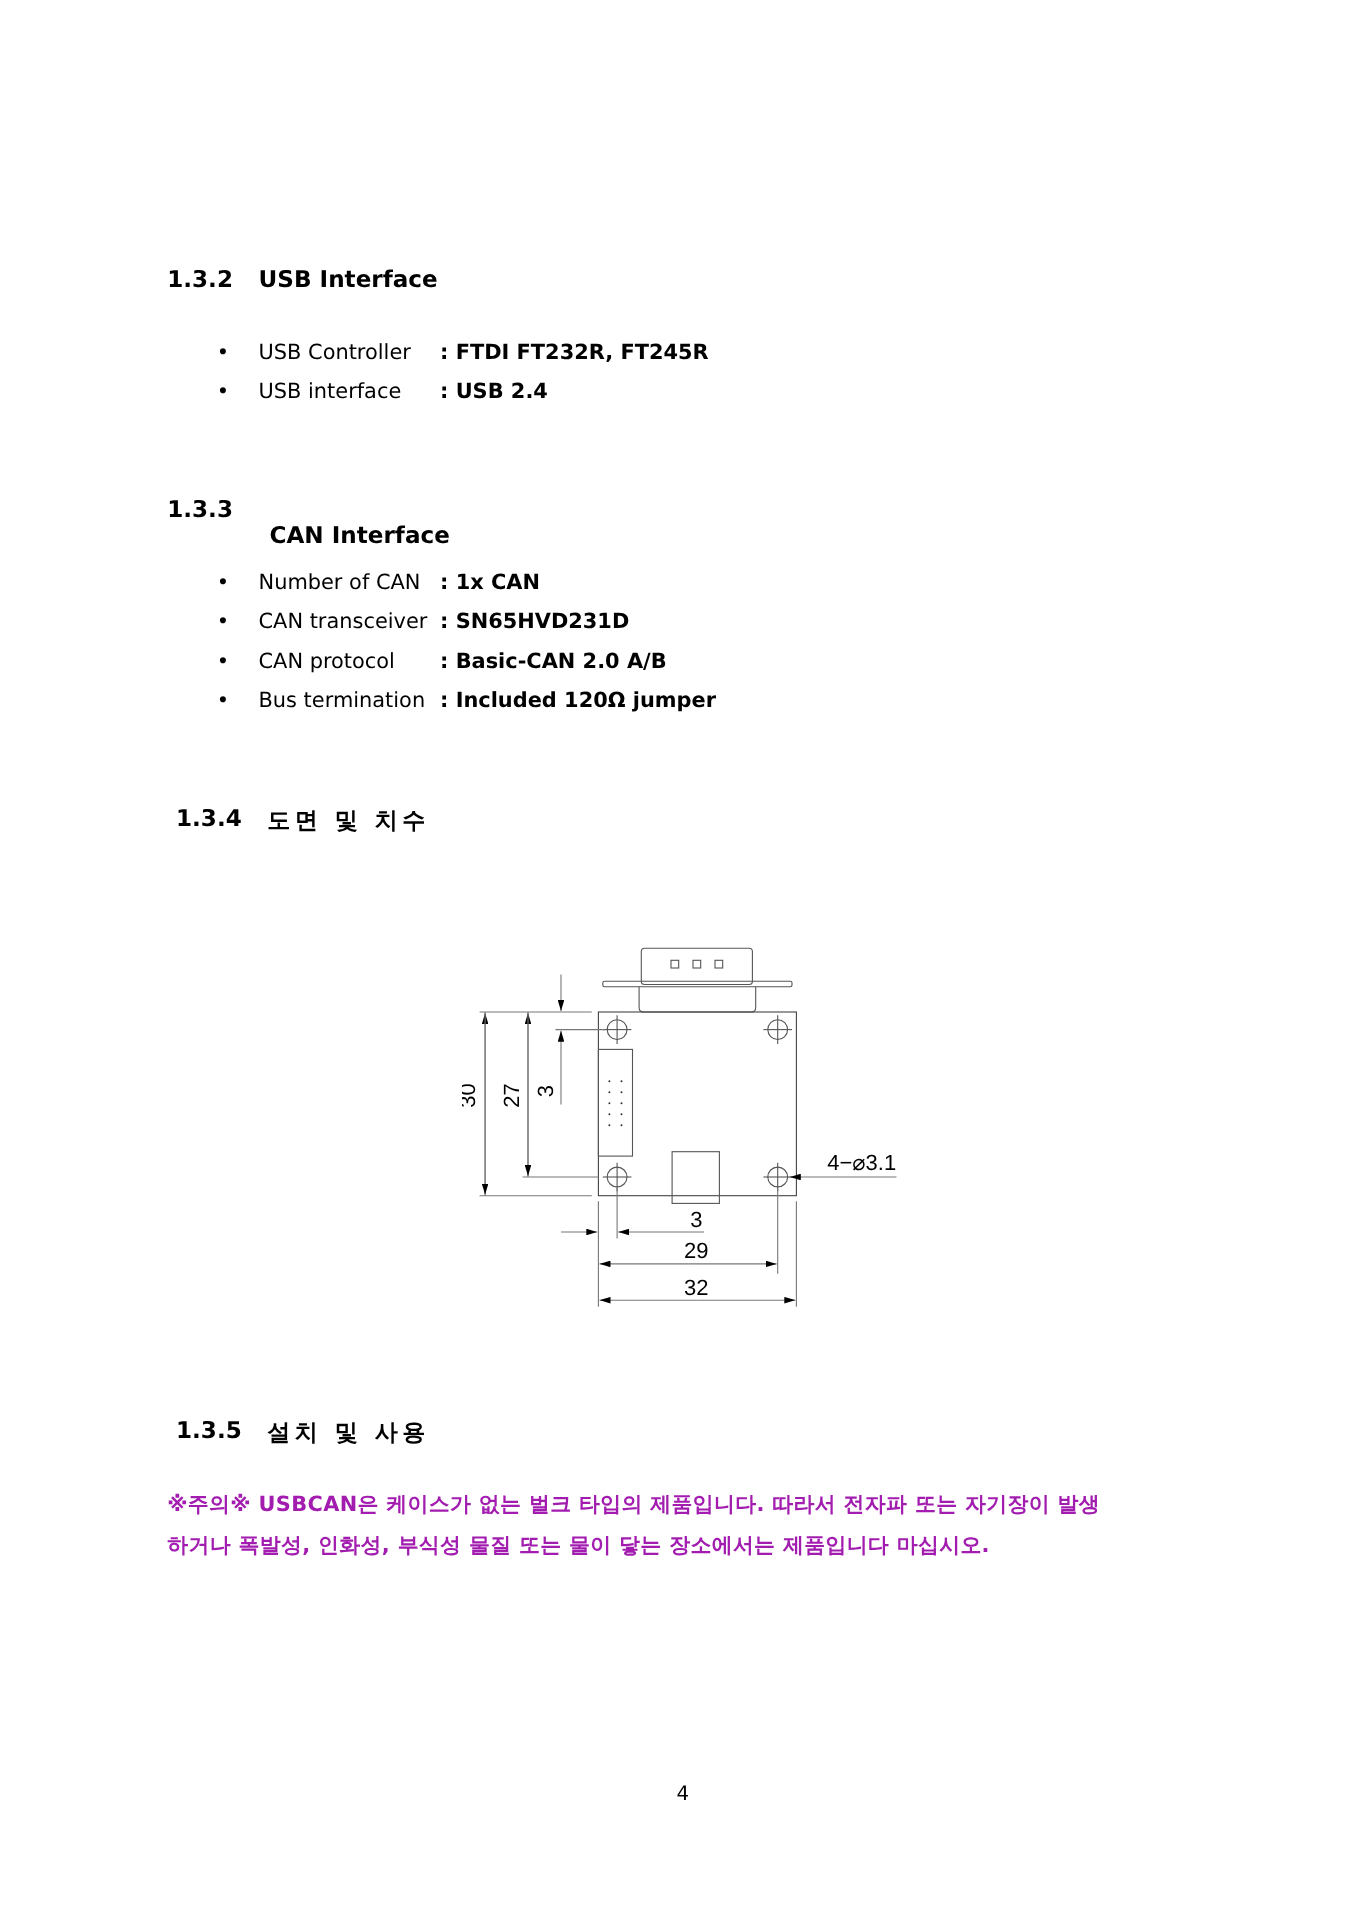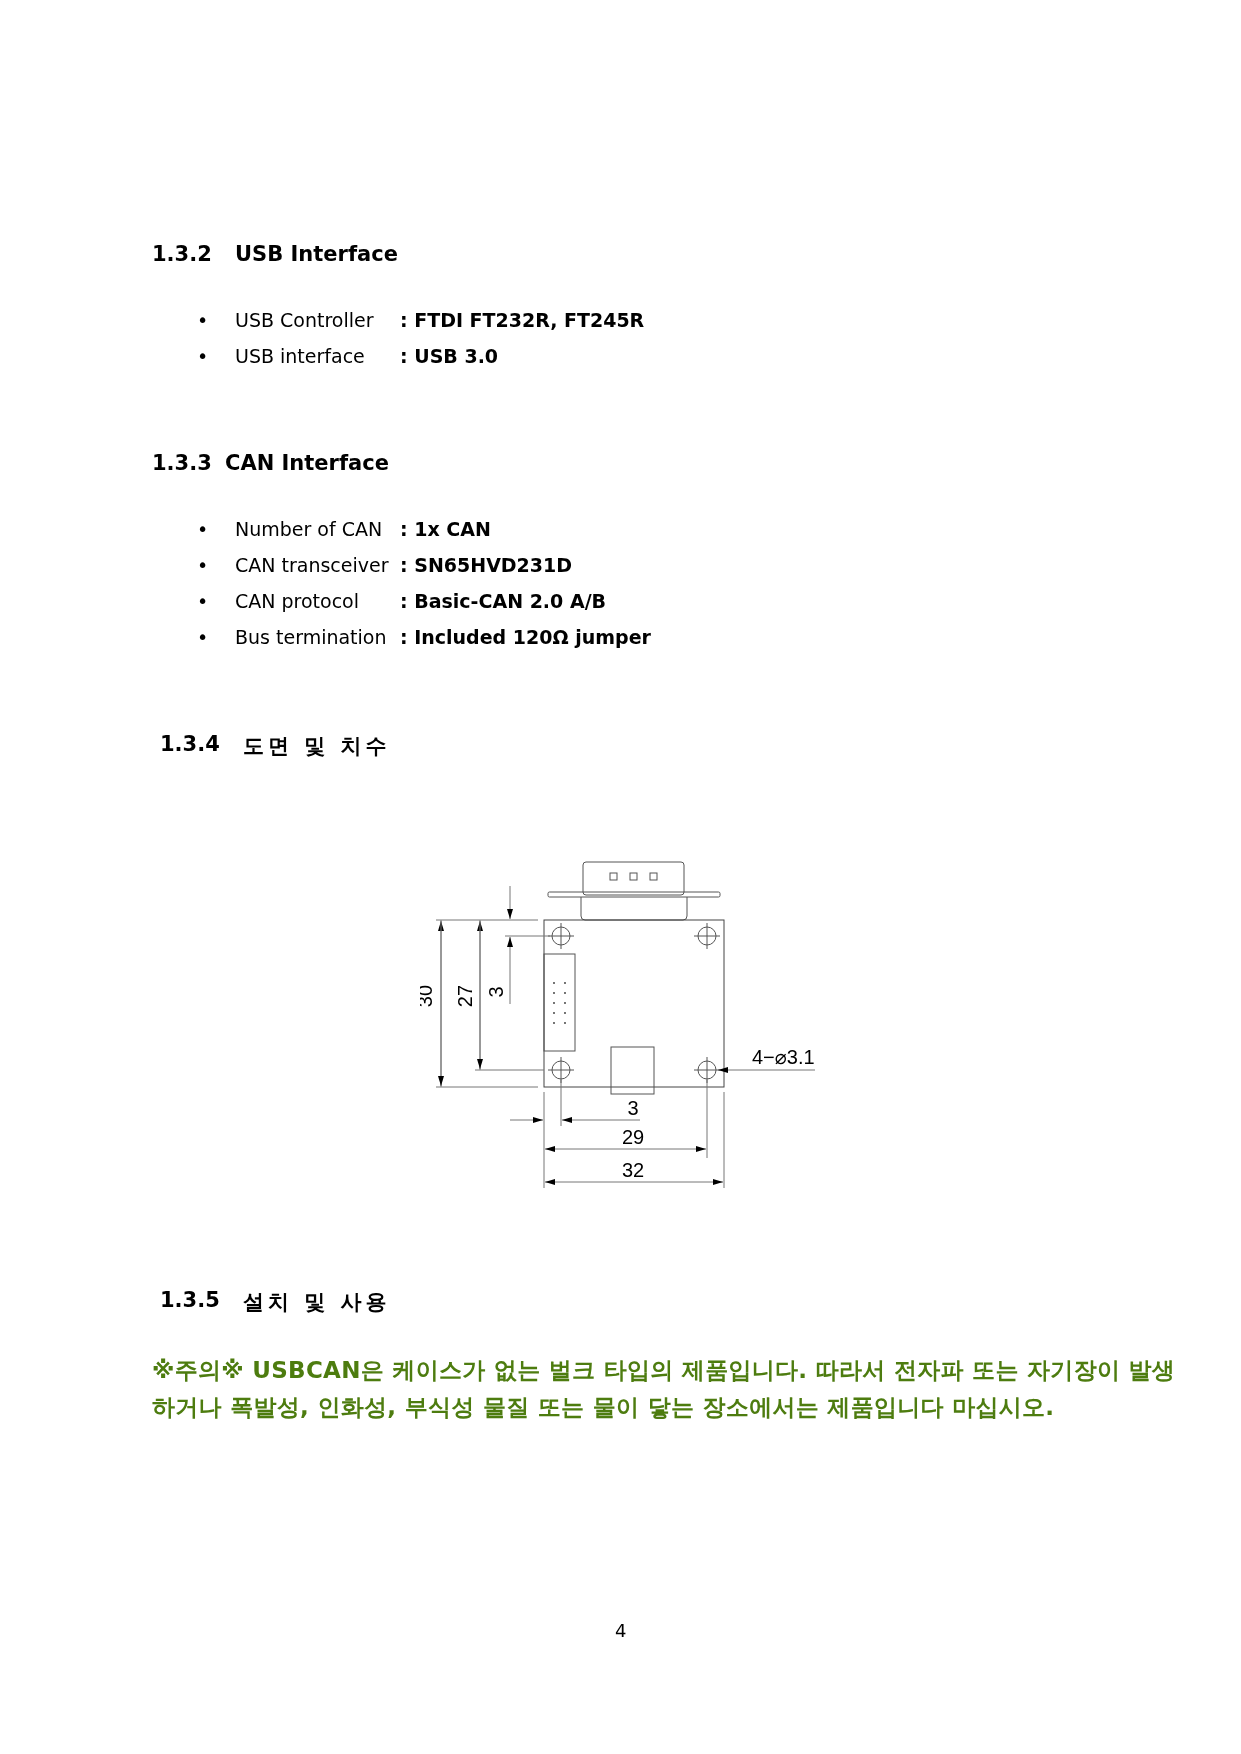--- a/index.html
+++ b/index.html
@@ -6,46 +6,46 @@
   body { width:1241px; height:1754px; position:relative; overflow:hidden;
          font-family:"DejaVu Sans","Liberation Sans",sans-serif; color:#000; }
   .abs { position:absolute; white-space:nowrap; }
   .h { font-weight:bold; font-size:21px; }
   .hnum { position:absolute; }
   .htitle { position:absolute; }
   .li { font-size:19px; }
   .bullet { position:absolute; left:197px; font-size:19px; }
   .lbl { position:absolute; left:235px; }
   .val { position:absolute; left:400px;font-weight:bold; }
-  .warn { color:#4d7c0f; font-weight:bold; font-size:23px; letter-spacing:0.3px; }
+  .warn { color:#a21caf; font-weight:bold; font-size:19px; letter-spacing:0.3px; }
   .pagenum { font-size:18px; }
   svg text { font-family:"Liberation Sans",sans-serif; }
 </style>
 </head>
 <body>
 
 <div class="abs h" style="top:242px;left:152px;">
   <span class="hnum" style="left:0;text-align:center;">1.3.2</span>
   <span class="htitle" style="left:83px;">USB Interface</span>
 </div>
 
 <div class="abs li" style="top:309px;left:0;width:1241px;height:24px;">
   <span class="bullet">•</span>
   <span class="lbl">USB Controller</span>
   <span class="val">: FTDI FT232R, FT245R</span>
 </div>
 <div class="abs li" style="top:345px;left:0;width:1241px;height:24px;">
   <span class="bullet">•</span>
   <span class="lbl">USB interface</span>
-  <span class="val">: USB 3.0</span>
+  <span class="val">: USB 2.4</span>
 </div>
 
 <div class="abs h" style="top:451px;left:152px;">
   <span class="hnum" style="left:0;">1.3.3</span>
-  <span class="htitle" style="left:73px;">CAN Interface</span>
+  <span class="htitle" style="left:93px;margin-top:24px;">CAN Interface</span>
 </div>
 
 <div class="abs li" style="top:518px;left:0;width:1241px;height:24px;">
   <span class="bullet">•</span>
   <span class="lbl">Number of CAN</span>
   <span class="val">: 1x CAN</span>
 </div>
 <div class="abs li" style="top:554px;left:0;width:1241px;height:24px;">
   <span class="bullet">•</span>
   <span class="lbl">CAN transceiver</span>

